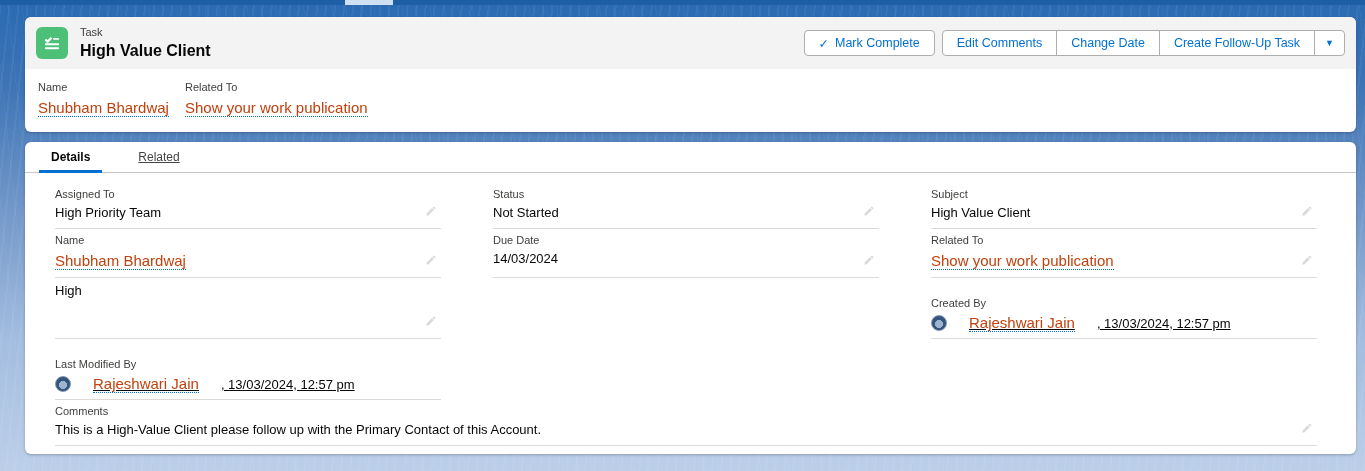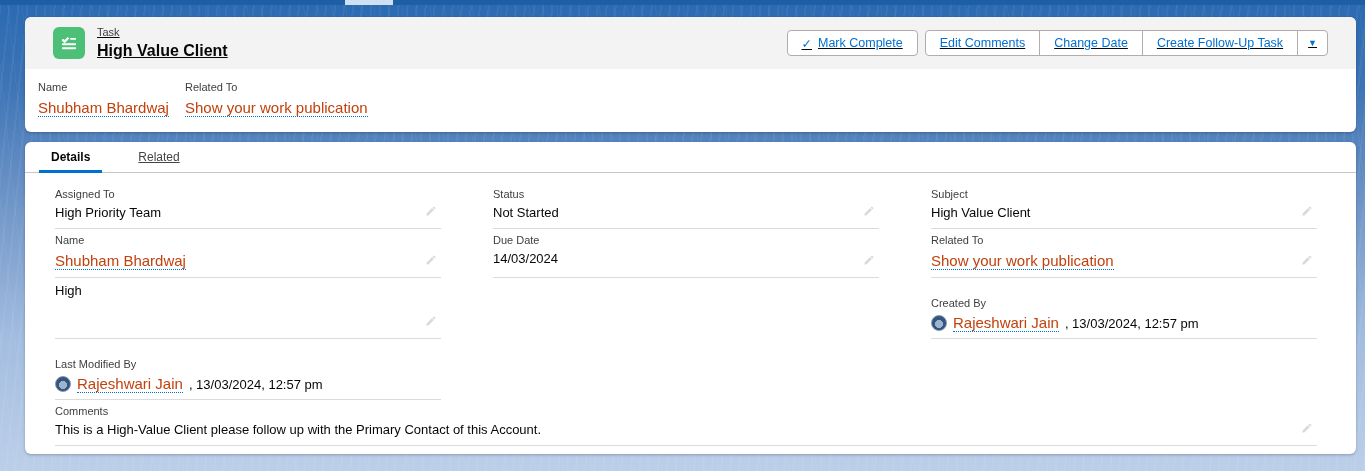--- a/index.html
+++ b/index.html
@@ -18,22 +18,22 @@
   }
   .topbar { height:5px; background:#1e5ea5; position:relative; }
   .tab-remnant { position:absolute; left:345px; top:0; width:48px; height:5px; background:#cfe0f2; }
 
   .card {
     background:#fff; border-radius:6px;
     box-shadow:0 1px 3px rgba(0,0,0,.25);
   }
   .header-card { margin:12px 9px 0 25px; width:1331px; overflow:hidden; }
   .header-band {
-    display:flex; align-items:center; height:52px; padding:0 28px;
-    background:#f3f3f3; border-radius:6px 6px 0 0;text-decoration:underline;
+    display:flex; align-items:center; height:52px; padding:0 11px;
+    background:#f3f3f3; border-radius:6px 6px 0 0;
   }
   .task-icon {
     width:32px; height:32px; border-radius:6px; background:#4bc076;
     display:flex; align-items:center; justify-content:center; flex:0 0 auto;
   }
   .title-block { margin-left:12px; line-height:1.2; }
   .entity-label { font-size:11px; color:#3e3e3c; margin-bottom:1px; }
   .page-title { font-size:16px; font-weight:bold; color:#080707; }
 
   .actions { margin-left:auto; display:flex; align-items:center; gap:7px; }
@@ -75,21 +75,21 @@
     display:grid; grid-template-columns:1fr 1fr 1fr; column-gap:52px;
     padding:10px 39px 0 30px;
   }
   .field { position:relative; border-bottom:1px solid #dddbda; padding:5px 22px 6px 0; min-height:39px; }
   .field-label { font-size:11px; color:#3e3e3c; margin-bottom:4px; line-height:1.2; }
   .field-value { font-size:13px; color:#080707; line-height:1.3; }
   .field .pencil { position:absolute; right:4px; bottom:7px; opacity:.45; }
   .field.empty { border-bottom:none; }
   .field.sys { margin-top:14px; }
   .field.full { grid-column:1 / -1; }
-  .userline { display:flex; align-items:center; gap:6px; font-size:13px; }
+  .userline { display:flex; align-items:center; gap:22px; font-size:13px;text-decoration:underline; }
   .avatar {
     width:16px; height:16px; border-radius:50%; flex:0 0 auto;
     background:radial-gradient(circle at 50% 58%, #9db4cf 0 38%, #35557f 39% 100%);
     border:1px solid #7d93ad;
   }
 </style>
 </head>
 <body>
 
 <div class="page">

